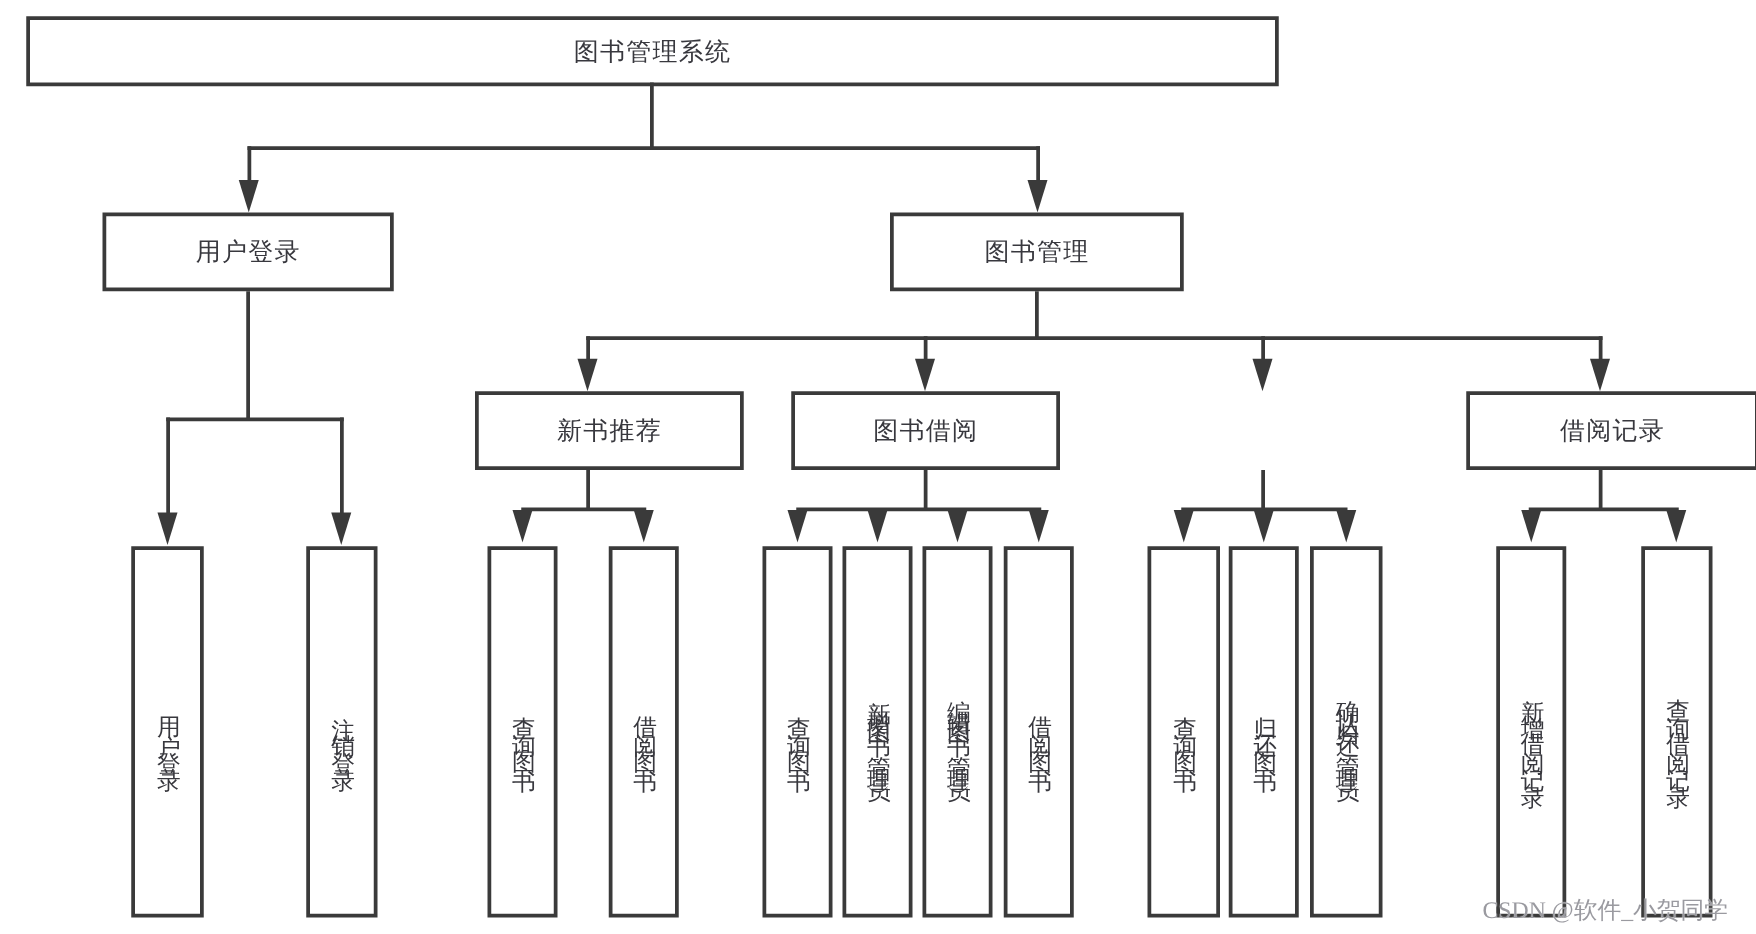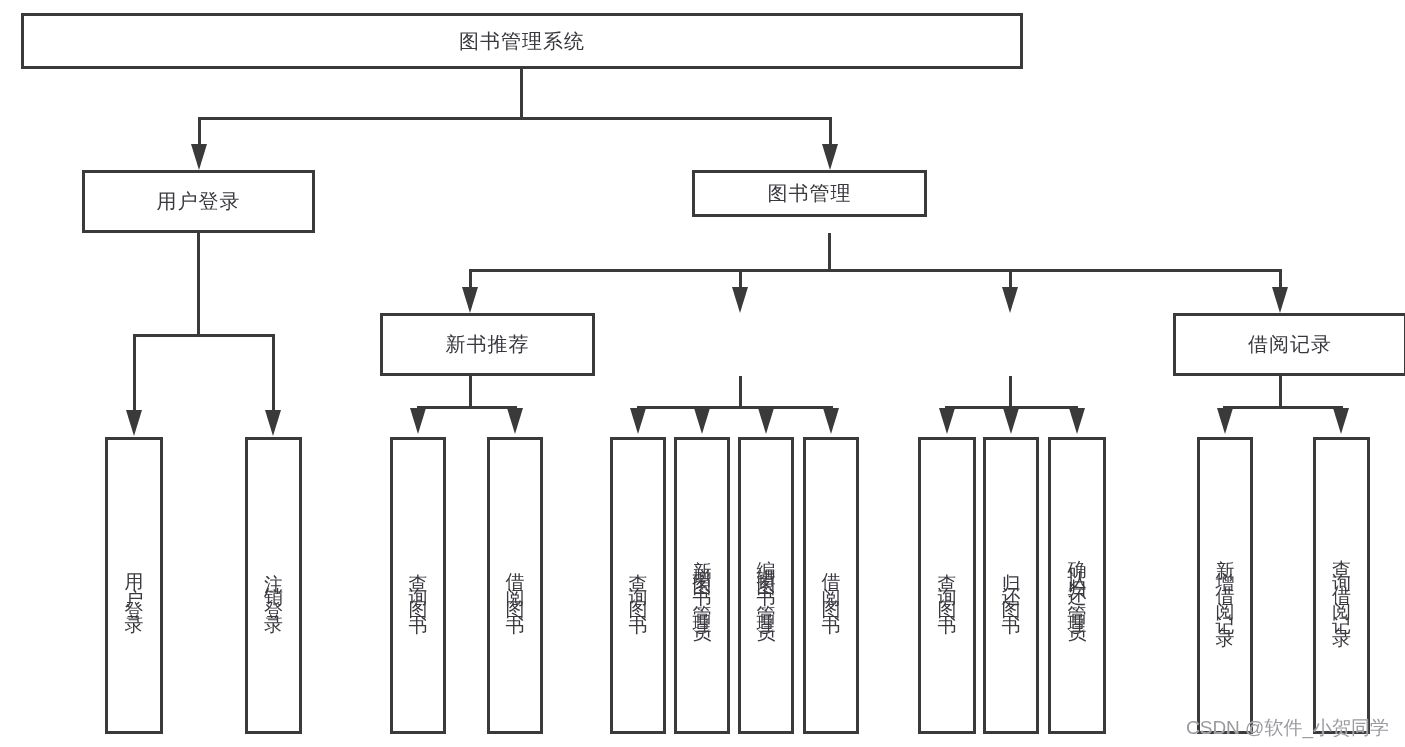--- a/index.html
+++ b/index.html
@@ -8,21 +8,21 @@
     --watermark: #9a9aa0;
     --background: #ffffff;
   }
   html, body { margin: 0; padding: 0; background: var(--background); }
   .canvas {
     position: relative;
     width: 1405px;
     height: 747px;
     background: var(--background);
     overflow: hidden;
-    font-family: Liberation Sans, sans-serif;
+    font-family: Liberation Serif, serif;
   }
   .box {
     position: absolute;
     box-sizing: border-box;
     border: 3px solid var(--line);
     background: #fff;
     display: flex;
     align-items: center;
     justify-content: center;
   }
@@ -73,21 +73,21 @@
   <div class="vline" style="left:520px;top:66px;height:53px"></div>
   <div class="hline" style="left:198px;top:117px;width:634px"></div>
   <div class="vline" style="left:198px;top:117px;height:30px"></div>
   <div class="vline" style="left:829px;top:117px;height:30px"></div>
   <div class="arrow" style="left:191px;top:144px"></div>
   <div class="arrow" style="left:822px;top:144px"></div>
 
   <div class="box" style="left:82px;top:170px;width:233px;height:63px">
     <span class="hlabel">用户登录</span>
   </div>
-  <div class="box" style="left:692px;top:170px;width:235px;height:47px">
+  <div class="box" style="left:712px;top:170px;width:235px;height:63px">
     <span class="hlabel">图书管理</span>
   </div>
 
   <div class="vline" style="left:197px;top:233px;height:103px"></div>
   <div class="hline" style="left:133px;top:334px;width:142px"></div>
   <div class="vline" style="left:133px;top:334px;height:80px"></div>
   <div class="vline" style="left:272px;top:334px;height:80px"></div>
   <div class="arrow" style="left:126px;top:410px"></div>
   <div class="arrow" style="left:265px;top:410px"></div>
 
@@ -97,20 +97,23 @@
   <div class="vline" style="left:739px;top:269px;height:22px"></div>
   <div class="vline" style="left:1009px;top:269px;height:22px"></div>
   <div class="vline" style="left:1279px;top:269px;height:22px"></div>
   <div class="arrow" style="left:462px;top:287px"></div>
   <div class="arrow" style="left:732px;top:287px"></div>
   <div class="arrow" style="left:1002px;top:287px"></div>
   <div class="arrow" style="left:1272px;top:287px"></div>
 
   <div class="box" style="left:380px;top:313px;width:215px;height:63px">
     <span class="hlabel">新书推荐</span>
+  </div>
+  <div class="box" style="left:633px;top:313px;width:215px;height:63px">
+    <span class="hlabel">图书借阅</span>
   </div>
   <div class="box" style="left:1173px;top:313px;width:234px;height:63px">
     <span class="hlabel">借阅记录</span>
   </div>
 
   <div class="vline" style="left:469px;top:376px;height:32px"></div>
   <div class="hline" style="left:417px;top:406px;width:100px"></div>
   <div class="arrow" style="left:410px;top:408px"></div>
   <div class="arrow" style="left:507px;top:408px"></div>
 

